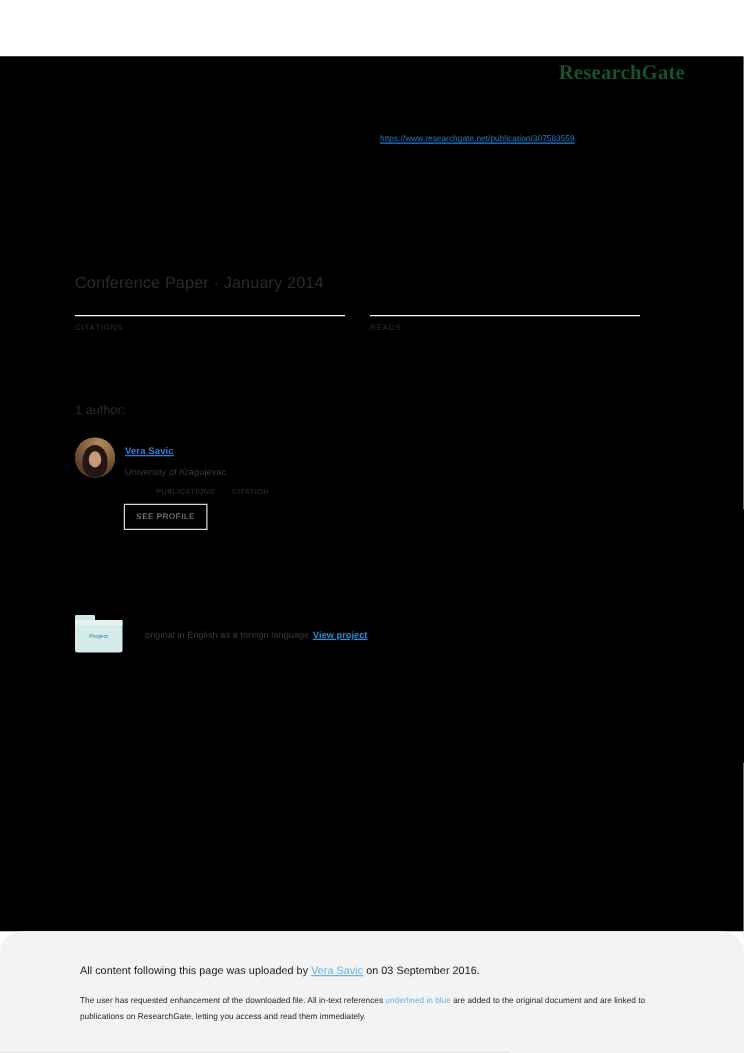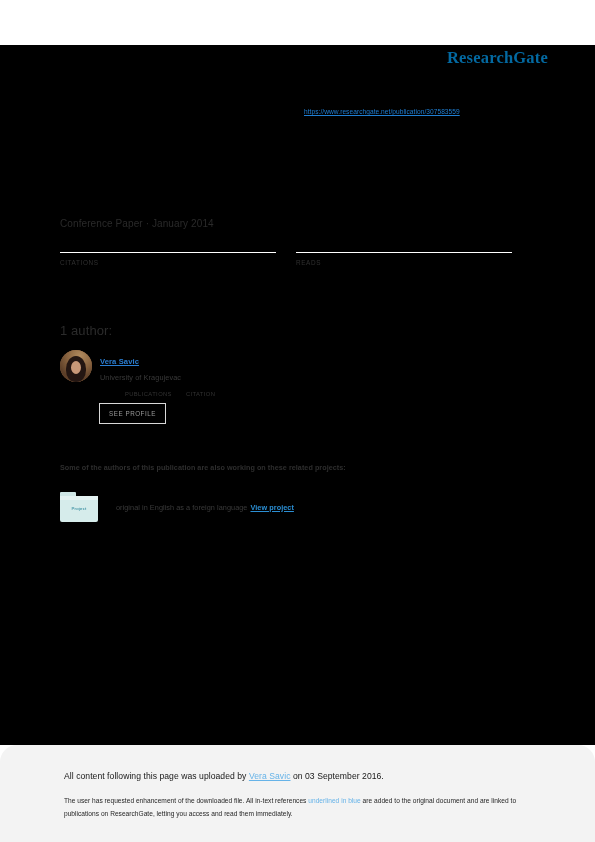--- a/index.html
+++ b/index.html
@@ -29,21 +29,21 @@
     background:#000000;
   }
 
   
   .rg-logo {
     position:absolute; right:47px; top:48px;
     font-family:"Liberation Serif", serif;
     font-weight:bold;
     font-size:16.5px;
     letter-spacing:0.2px;
-    color:#0369a1;
+    color:#14532d;
     white-space:nowrap;
   }
 
   
   .rg-url {
     position:absolute; left:304px; top:108px;
     font-size:6.6px;
     color:#1f7fd4;
     letter-spacing:0.05px;
     white-space:nowrap;
@@ -55,21 +55,21 @@
     width:470px;
     font-size:13.5px;
     line-height:17px;
     font-weight:bold;
     color:#050505;
   }
 
   
   .pub-type {
     position:absolute; left:60px; top:218px;
-    font-size:10px;
+    font-size:13px;
     color:#2a2a2a;
     letter-spacing:0.1px;
     white-space:nowrap;
   }
 
   
   .metric {
     position:absolute;
     width:216px;
   }
@@ -90,21 +90,21 @@
   .metric-label {
     margin-top:6px;
     font-size:6.4px;
     letter-spacing:0.6px;
     color:#303030;
   }
 
   
   .authors-count {
     position:absolute; left:60px; top:323px;
-    font-size:13px;
+    font-size:10px;
     color:#2b2b2b;
     letter-spacing:0.1px;
   }
 
   .author-row {
     position:absolute; left:60px; top:350px;
     width:300px; height:80px;
   }
   .avatar {
     position:absolute; left:0; top:0;
@@ -315,21 +315,20 @@
       </div>
       <div class="stat-block">
         <div class="stat-value"></div>
         <div class="stat-label">CITATION</div>
       </div>
     </div>
   </div>
 
   <button class="see-profile">SEE PROFILE</button>
 
-  <div class="related-head">Some of the authors of this publication are also working on these related projects:</div>
 
   <div class="project-row">
     <div class="folder-icon">
       <div class="tab"></div>
       <div class="body"></div>
       <div class="cap"></div>
       <div class="lbl">Project</div>
     </div>
     <div class="project-text">
       <span>original in English as a foreign language</span><a class="view-project" href="#">View project</a>

